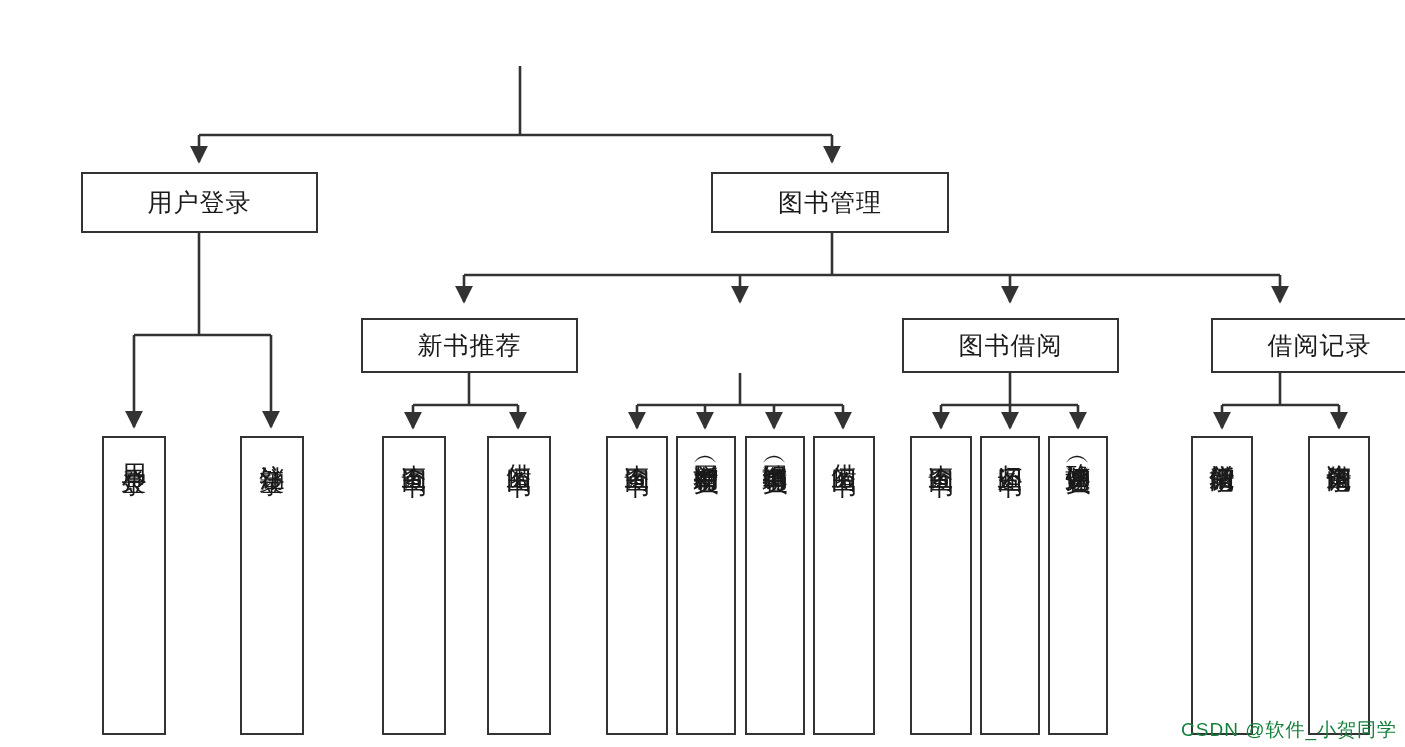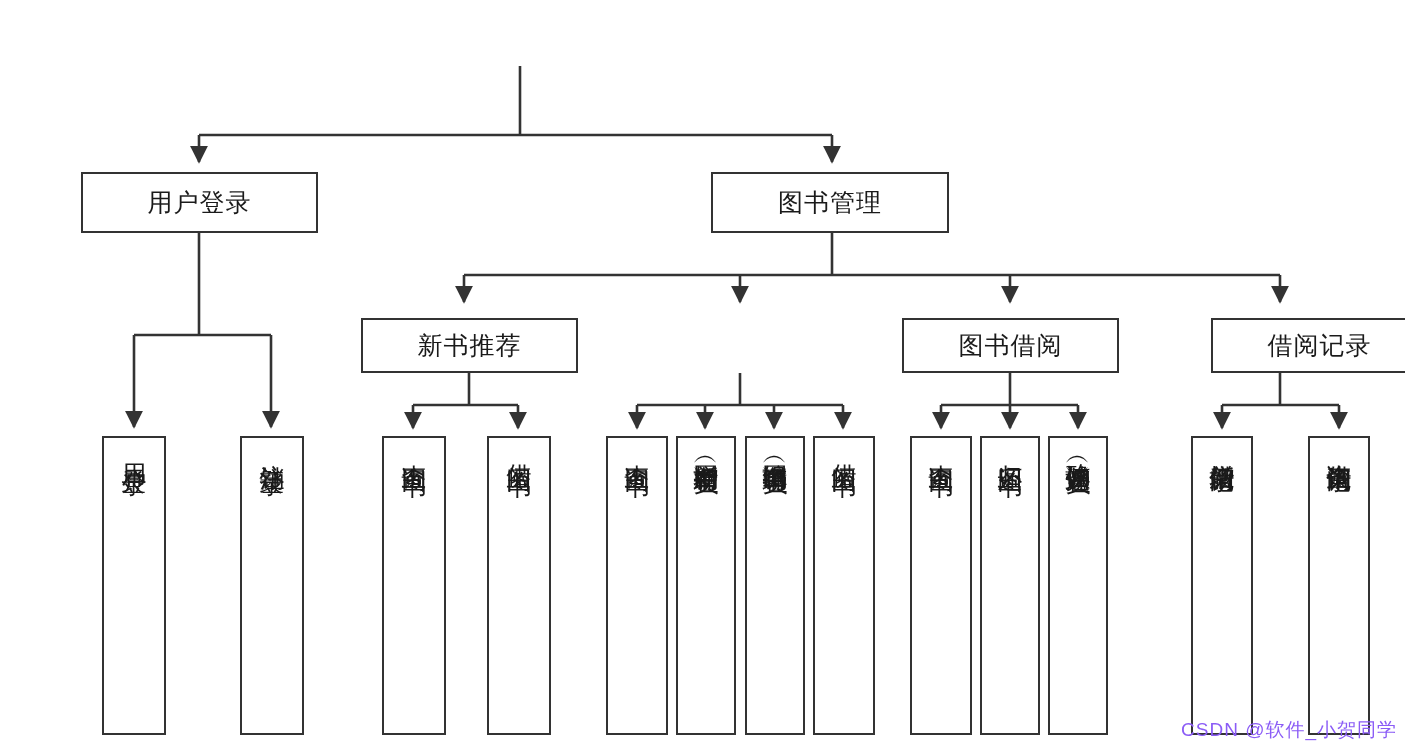--- a/index.html
+++ b/index.html
@@ -59,21 +59,21 @@
     letter-spacing: 3px;
   }
   .vtext.tight {
     letter-spacing: 1px;
   }
   .watermark {
     position: absolute;
     right: 8px;
     bottom: 4px;
     font-size: 19px;
-    color: #8b5cf6;
+    color: #15803d;
     letter-spacing: 1px;
     white-space: nowrap;
     font-family: "Liberation Sans", "DejaVu Sans", sans-serif;
   }
 </style>
 </head>
 <body>
 
 <div id="canvas">
 

